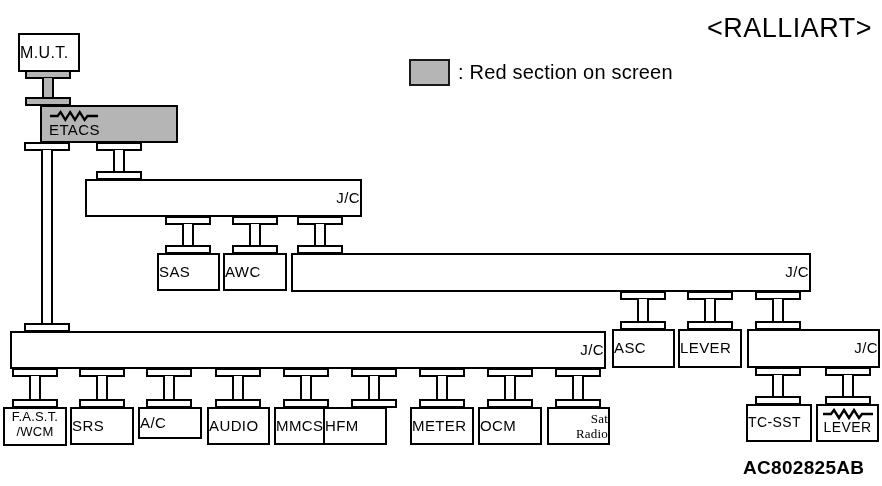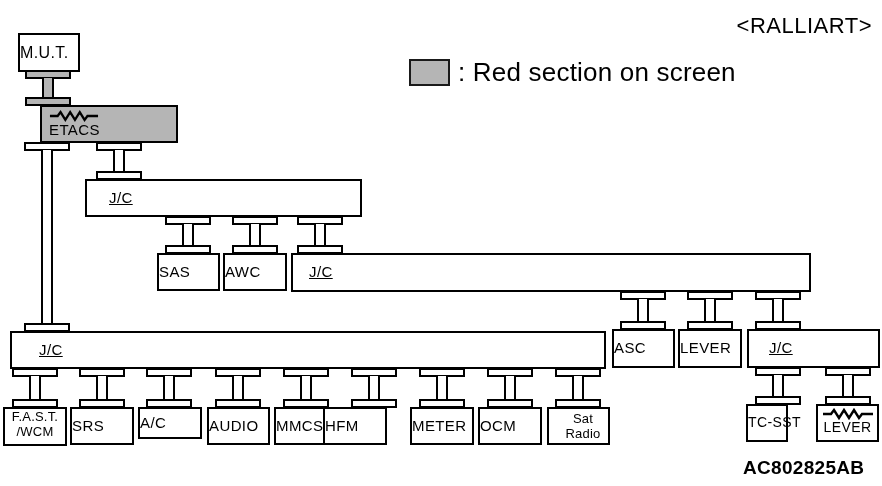--- a/index.html
+++ b/index.html
@@ -17,31 +17,31 @@
     position:absolute; box-sizing:border-box; width:12px;
     border-left:2px solid #000; border-right:2px solid #000; background:#fff;
   }
   .tab.gray, .stem.gray { background:var(--hl,#b5b5b5); }
   .box {
     position:absolute; box-sizing:border-box; border:2px solid #000;
     background:#fff; display:flex; align-items:center; justify-content:flex-start;
     font-size:15px; letter-spacing:0.4px; line-height:1.1; white-space:nowrap;
   }
   .box.gray { background:var(--hl,#b5b5b5);margin-left:24px; }
-  .box.jc { justify-content:flex-start;text-decoration:underline; }
+  .box.jc { justify-content:flex-end; }
   .box.col { flex-direction:column; }
   .box.small { font-size:13px; line-height:15px; letter-spacing:0.2px; }
-  .box.leftcol { align-items:center; justify-content:center; padding-left:9px; }
+  .box.leftcol { align-items:flex-end; justify-content:center; padding-left:9px;font-family:Liberation Serif, serif; }
   .res { display:block; }
   .legend-swatch {
     position:absolute; box-sizing:border-box; border:2px solid #1a1a1a;
     background:var(--hl,#b5b5b5);
   }
-  .legend-text { position:absolute; font-size:26px; letter-spacing:0.2px; }
-  .variant { position:absolute; font-size:22px; letter-spacing:0.5px; }
+  .legend-text { position:absolute; font-size:20px; letter-spacing:0.2px; }
+  .variant { position:absolute; font-size:27px; letter-spacing:0.5px; }
   .figcode { position:absolute; font-size:19px; font-weight:bold; letter-spacing:0.3px; }
 </style>
 </head>
 <body>
 
 <div id="canvas">
 
   <div id="connector-layer">
       <div class="tab gray" style="left: 25px; top: 70px; width: 46px; height: 9px;"></div>
       <div class="stem gray" style="left: 42px; top: 78px; width: 12px; height: 20px;"></div>
@@ -169,21 +169,21 @@
       <span>METER</span>
     </div>
     <div class="box" style="left:478px;top:407px;width:64px;height:38px">
       <span>OCM</span>
     </div>
     <div class="box col small leftcol" style="left:547px;top:407px;width:63px;height:38px">
       <span>Sat</span>
       <span>Radio</span>
     </div>
 
-    <div class="box" style="left:746px;top:404px;width:42px;height:38px;font-size:14px">
+    <div class="box" style="left:746px;top:404px;width:66px;height:38px;font-size:14px">
       <span>TC-SST</span>
     </div>
     <div class="box col" style="left:816px;top:404px;width:63px;height:38px;font-size:14px;padding-top:2px">
       <svg class="res" width="54" height="12" viewBox="0 0 52 12">
         <polyline points="1,6 9,6 12,2 17,10 22,2 27,10 32,2 37,10 40,6 51,6" fill="none" stroke="#000" stroke-width="2.4"></polyline>
       </svg>
       <span>LEVER</span>
     </div>
   </div>
 

